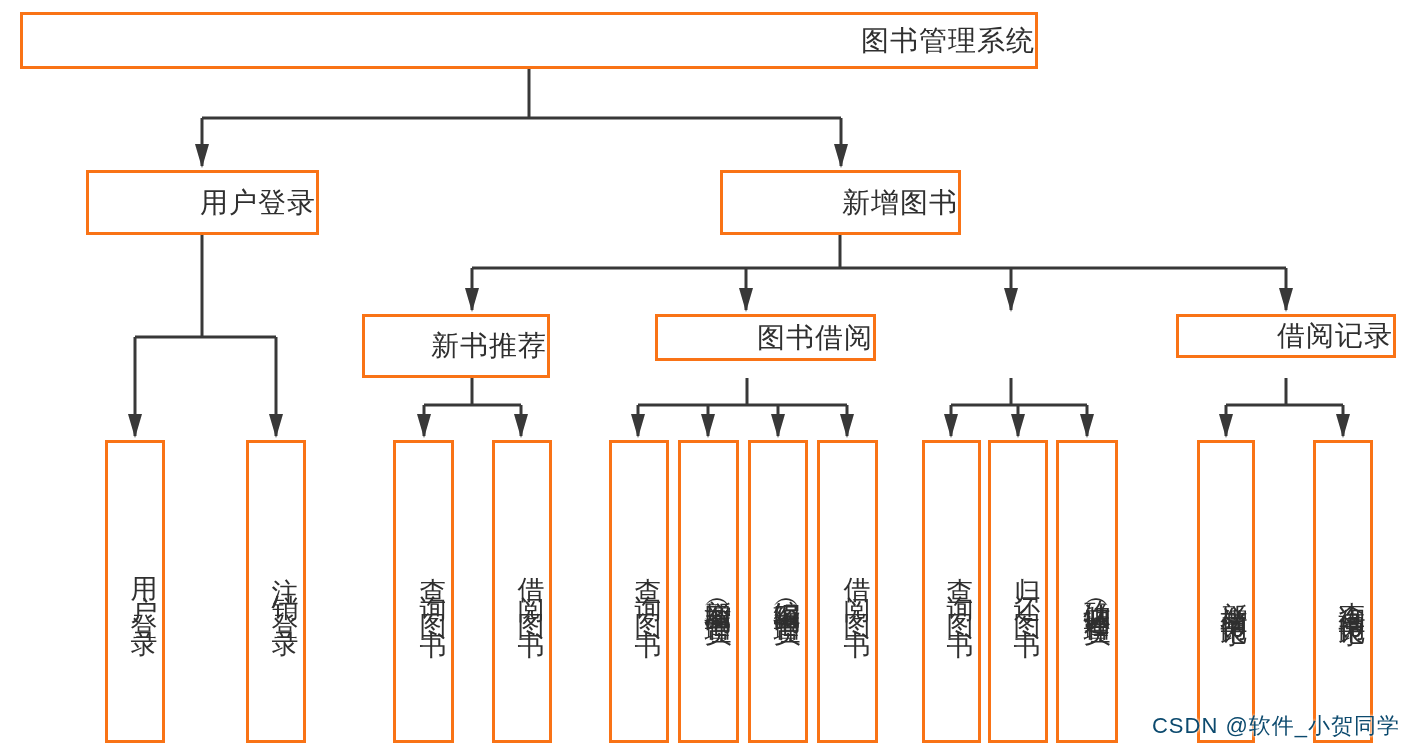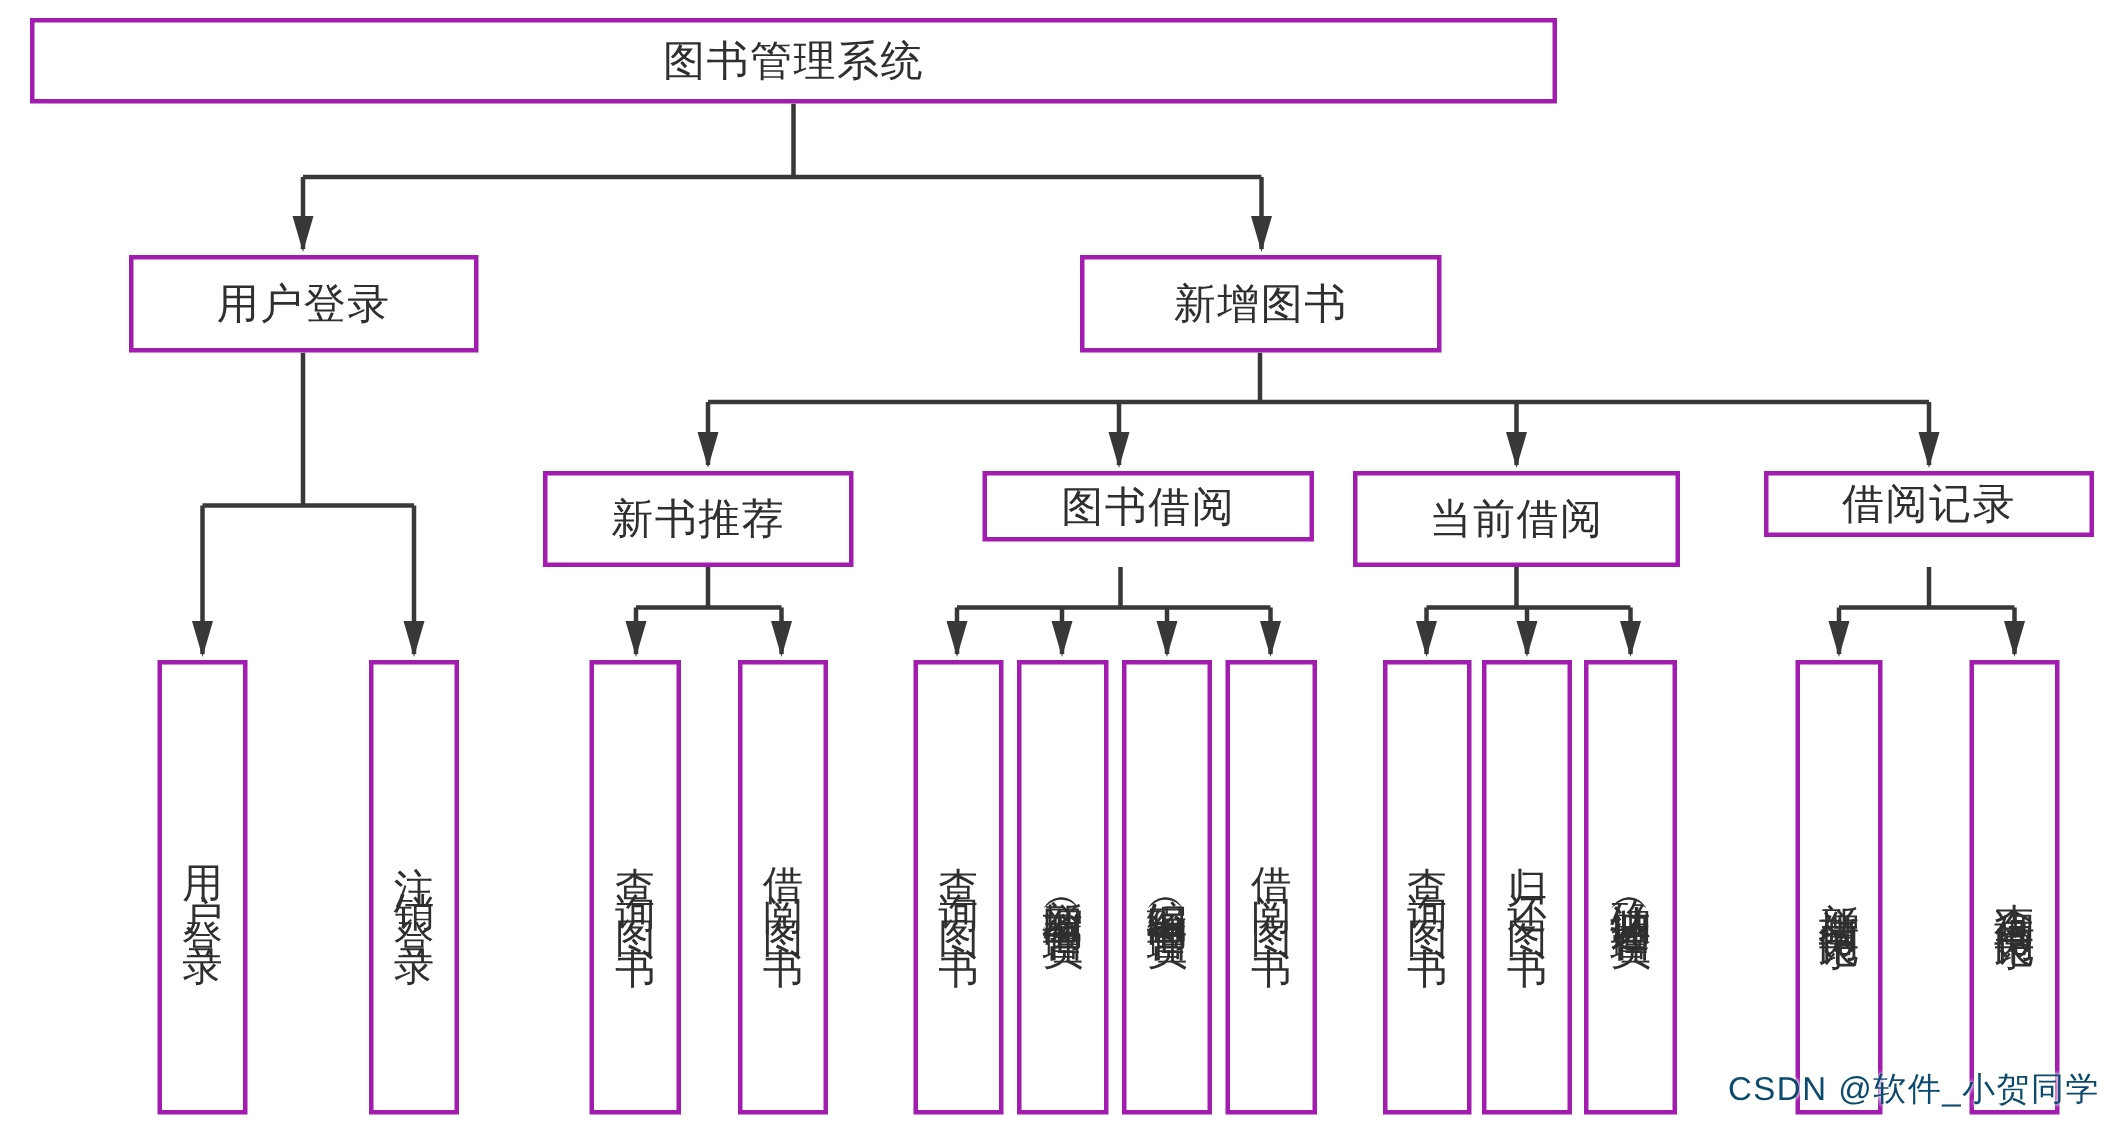--- a/index.html
+++ b/index.html
@@ -14,24 +14,24 @@
   }
   .connectors {
     position: absolute;
     left: 0; top: 0;
     width: 1405px; height: 747px;
   }
   .box {
     position: absolute;
     box-sizing: border-box;
     background: #ffffff;
-    border: 3px solid #a21caf;
+    border: 3px solid #f97316;
     display: flex;
     align-items: center;
-    justify-content: center;
+    justify-content: flex-end;
   }
   .box .lbl {
     font-size: 28px;
     letter-spacing: 1px;
     color: #2f2f2f;
     white-space: nowrap;
   }
   .box.leaf .lbl {
     writing-mode: vertical-rl;
     text-orientation: mixed;
@@ -112,28 +112,25 @@
     <span class="lbl">图书管理系统</span>
   </div>
 
   <div class="box" style="left:86px; top:170px; width:233px; height:65px">
     <span class="lbl">用户登录</span>
   </div>
   <div class="box" style="left:720px; top:170px; width:241px; height:65px">
     <span class="lbl">新增图书</span>
   </div>
 
-  <div class="box" style="left:362px; top:314px; width:207px; height:64px">
+  <div class="box" style="left:362px; top:314px; width:188px; height:64px">
     <span class="lbl">新书推荐</span>
   </div>
   <div class="box" style="left:655px; top:314px; width:221px; height:47px">
     <span class="lbl">图书借阅</span>
-  </div>
-  <div class="box" style="left:902px; top:314px; width:218px; height:64px">
-    <span class="lbl">当前借阅</span>
   </div>
   <div class="box" style="left:1176px; top:314px; width:220px; height:44px">
     <span class="lbl">借阅记录</span>
   </div>
 
   <div class="box leaf" style="left:105px; top:440px; width:60px; height:303px">
     <span class="lbl ls4">用户登录</span>
   </div>
   <div class="box leaf" style="left:246px; top:440px; width:60px; height:303px">
     <span class="lbl ls4">注销登录</span>

